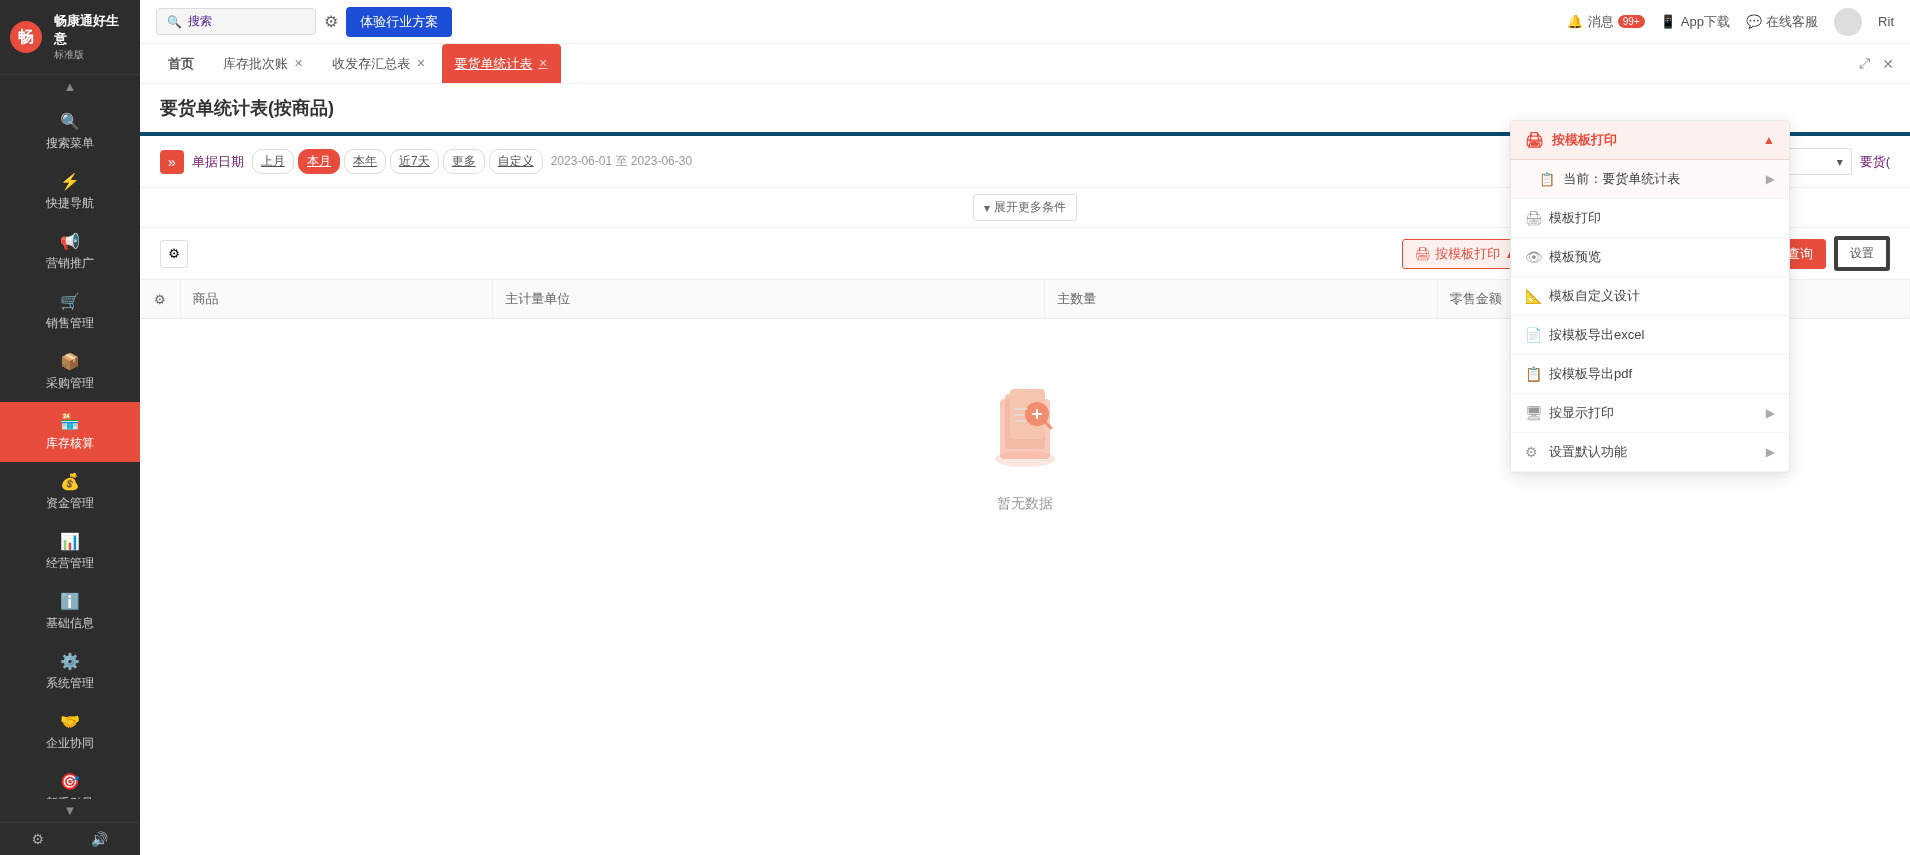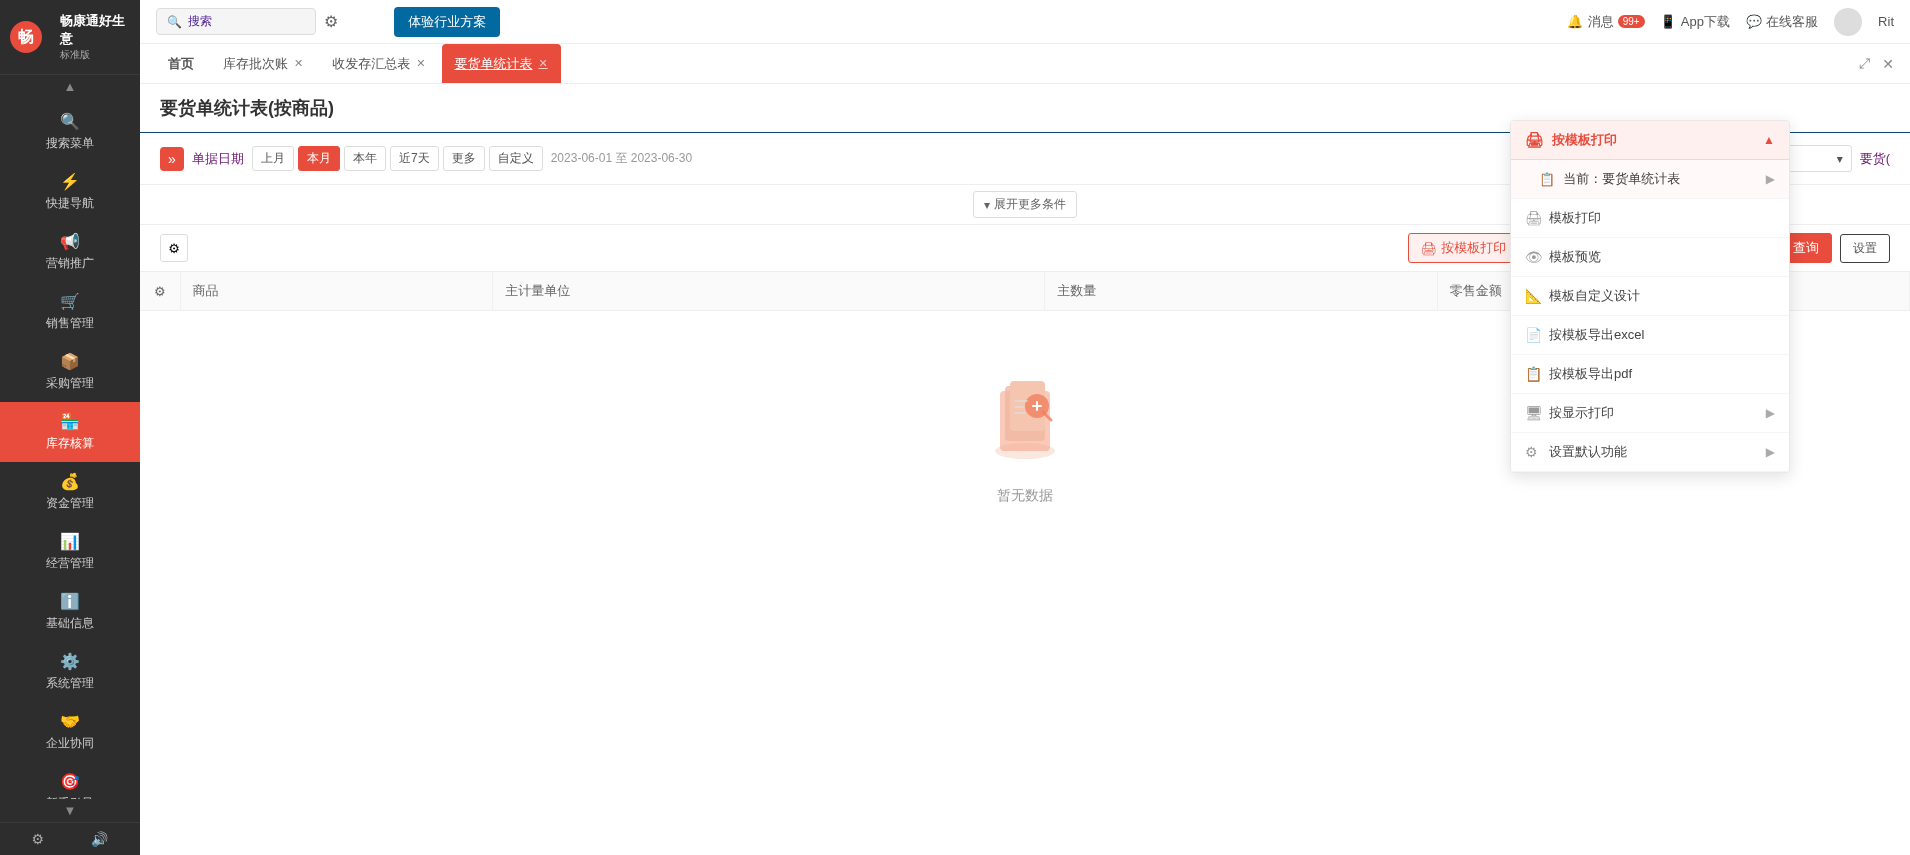--- a/index.html
+++ b/index.html
@@ -27,21 +27,21 @@
       border-radius: 50%;
       display: flex;
       align-items: center;
       justify-content: center;
       color: white;
       font-size: 16px;
       font-weight: bold;
       flex-shrink: 0;
     }
     .sidebar-logo-text {
-      margin-left: 18px;
+      margin-left: 12px;
       color: white;
       font-size: 12px;
       line-height: 1.4;
     }
     .sidebar-logo-text .title { font-size: 13px; font-weight: bold; }
     .sidebar-logo-text .subtitle { font-size: 10px; color: #aaa; }
     .sidebar-nav {
       flex: 1;
       overflow-y: auto;
       padding: 4px 0;
@@ -108,28 +108,27 @@
       padding: 4px 10px;
       font-size: 12px;
       color: #999;
       width: 160px;
       display: flex;
       align-items: center;
       gap: 6px;
     }
     .topbar-gear { color: #666; cursor: pointer; font-size: 16px; }
     .topbar-trial-btn {
-      background: #0369a1;
+      background: #1d4ed8;
       color: white;
       border: none;
       border-radius: 4px;
       padding: 6px 14px;
       font-size: 13px;
       cursor: pointer;
-      margin-left: 48px;
     }
     .topbar-right {
       display: flex;
       align-items: center;
       gap: 16px;
     }
     .topbar-right-item {
       display: flex;
       align-items: center;
       gap: 4px;
@@ -192,21 +191,21 @@
       position: relative;
       background: #f5f5f5;
       display: flex;
       flex-direction: column;
     }
 
     
     .page-header {
       background: white;
       padding: 12px 20px 0;
-      border-bottom: 1px solid #0c4a6e;
+      border-bottom: 4px solid #0c4a6e;
     }
     .page-title {
       font-size: 18px;
       font-weight: bold;
       color: #333;
       margin-bottom: 12px;
     }
 
     
     .filter-bar {
@@ -235,25 +234,26 @@
     }
     .filter-label { color: #701a75; font-size: 13px; flex-shrink: 0; }
     .filter-date-group {
       display: flex;
       align-items: center;
       gap: 4px;
     }
     .date-btn {
       padding: 3px 8px;
       border: 1px solid #ddd;
-      border-radius: 3px;
+      border-radius: 10px;
       cursor: pointer;
       font-size: 12px;
       color: #555;
       background: white;
+      text-decoration: underline;
     }
     .date-btn.active {
       background: #e74c3c;
       color: white;
       border-color: #e74c3c;
     }
     .date-range-text { font-size: 12px; color: #999; }
     .filter-select {
       display: flex;
       align-items: center;
@@ -310,21 +310,21 @@
       color: white;
       border-color: #e74c3c;
     }
     .toolbar-btn.active {
       background: #fef0ee;
       color: #e74c3c;
       border-color: #e74c3c;
     }
     .settings-btn {
       background: white;
-      border: 1px solid #404040;
+      border: 4px solid #404040;
       border-radius: 3px;
       padding: 5px 12px;
       cursor: pointer;
       font-size: 12px;
       color: #555;
     }
 
     
     .table-container {
       flex: 1;

